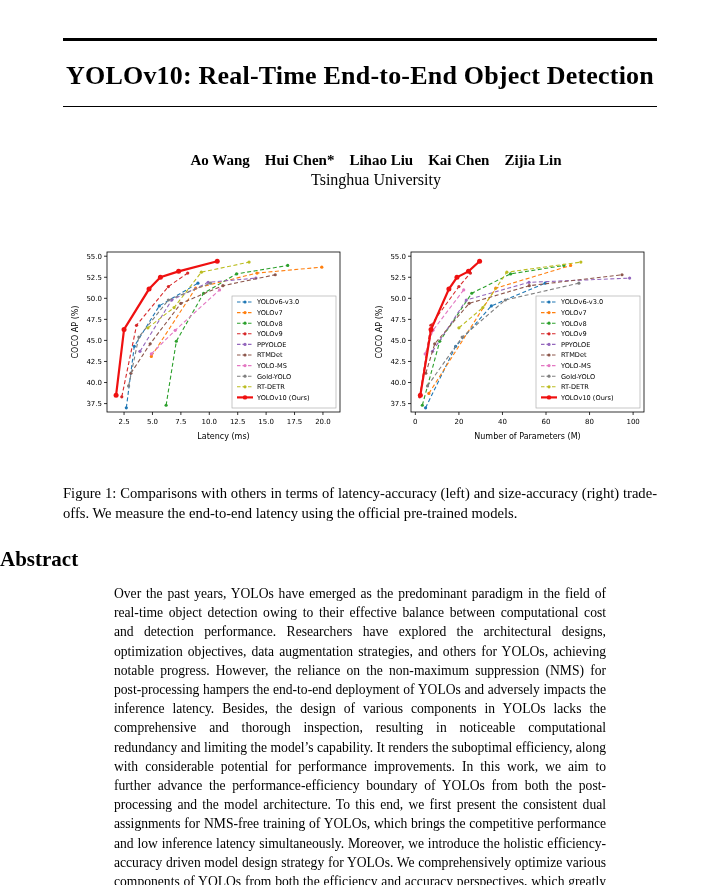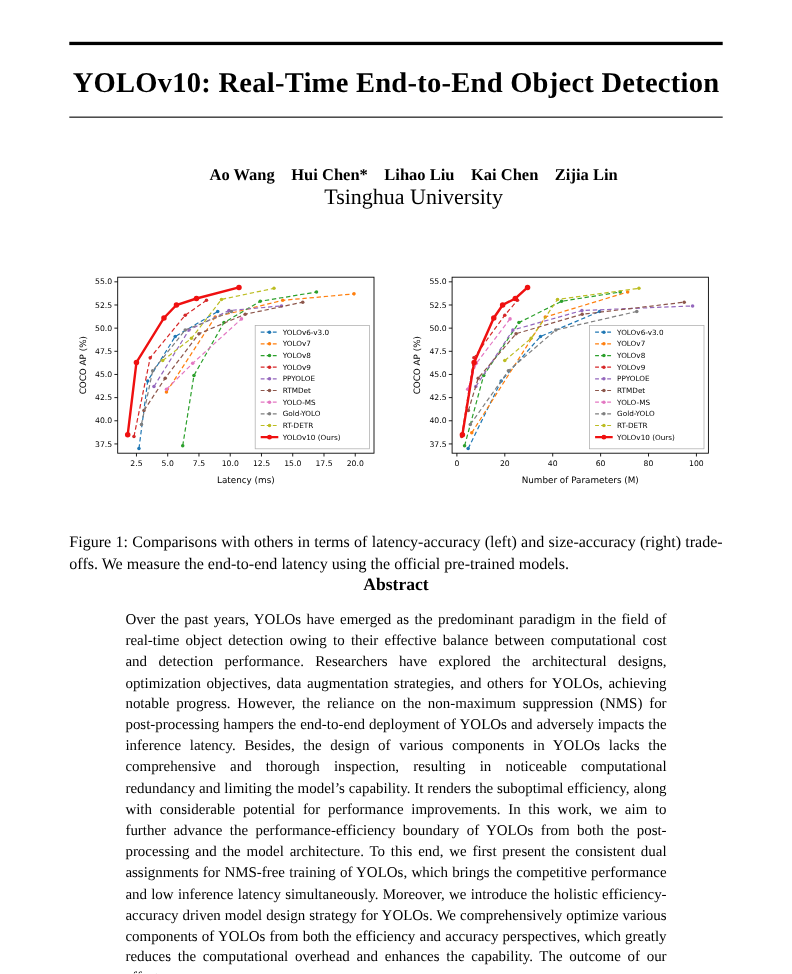--- a/index.html
+++ b/index.html
@@ -7,28 +7,28 @@
     position:relative; width:720px; height:885px; overflow:hidden;
     background:#ffffff; font-family:"Liberation Serif", serif; color:#000;
   }
   .rule-thick { margin:38px 63px 0 63px; height:3px; background:#000; }
   .rule-thin  { margin:15px 63px 0 63px; height:1px; background:#000; }
   .title {
     margin:20px 40px 0 40px; text-align:center;
     font-size:26px; font-weight:bold; letter-spacing:0.2px;
   }
   .authors { margin-top:44px; text-align:center; font-size:15px; font-weight:bold; line-height:19px;padding-left:32px; }
-  .affiliation { text-align:center; font-size:20px; font-weight:normal; line-height:19px; }
+  .affiliation { text-align:center; font-size:16px; font-weight:normal; line-height:19px; }
   .figure-row { margin-top:56px; display:flex; justify-content:center; gap:26px; }
   .chart-box { width:278px; height:198px; }
   .caption {
     margin:40px 63px 0 63px; font-size:14.6px; line-height:20px;
     text-align:justify;
   }
-  .abstract-heading { text-align:center; font-size:16px; font-weight:bold; }
+  .abstract-heading { margin-top:24px; font-size:21px; font-weight:bold; }
   .abstract-body {
     width:492px; margin:12px auto 0 auto; font-size:13.6px; line-height:19.2px;
     text-align:justify;
   }
   svg text { font-family:"DejaVu Sans", sans-serif; fill:#000; }
 </style>
 </head>
 <body>
 
 <div class="page">

